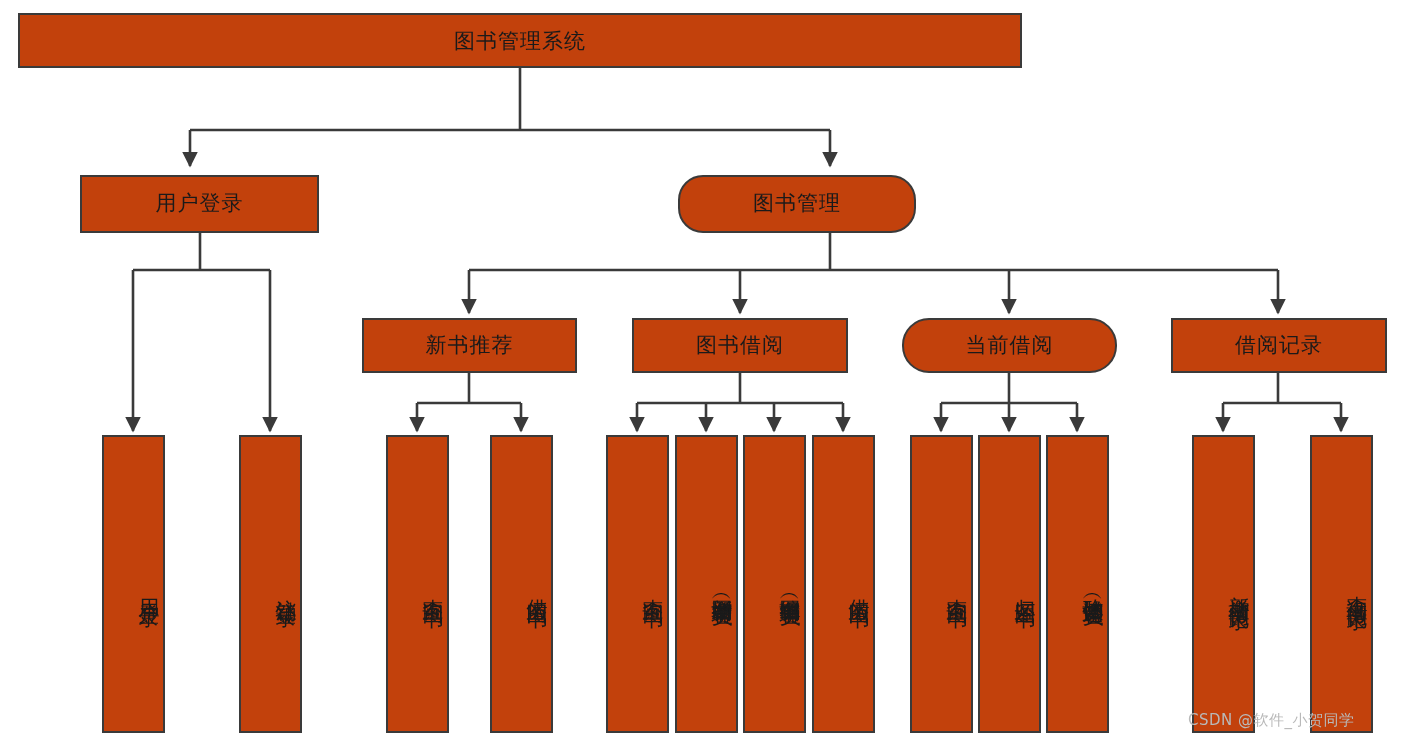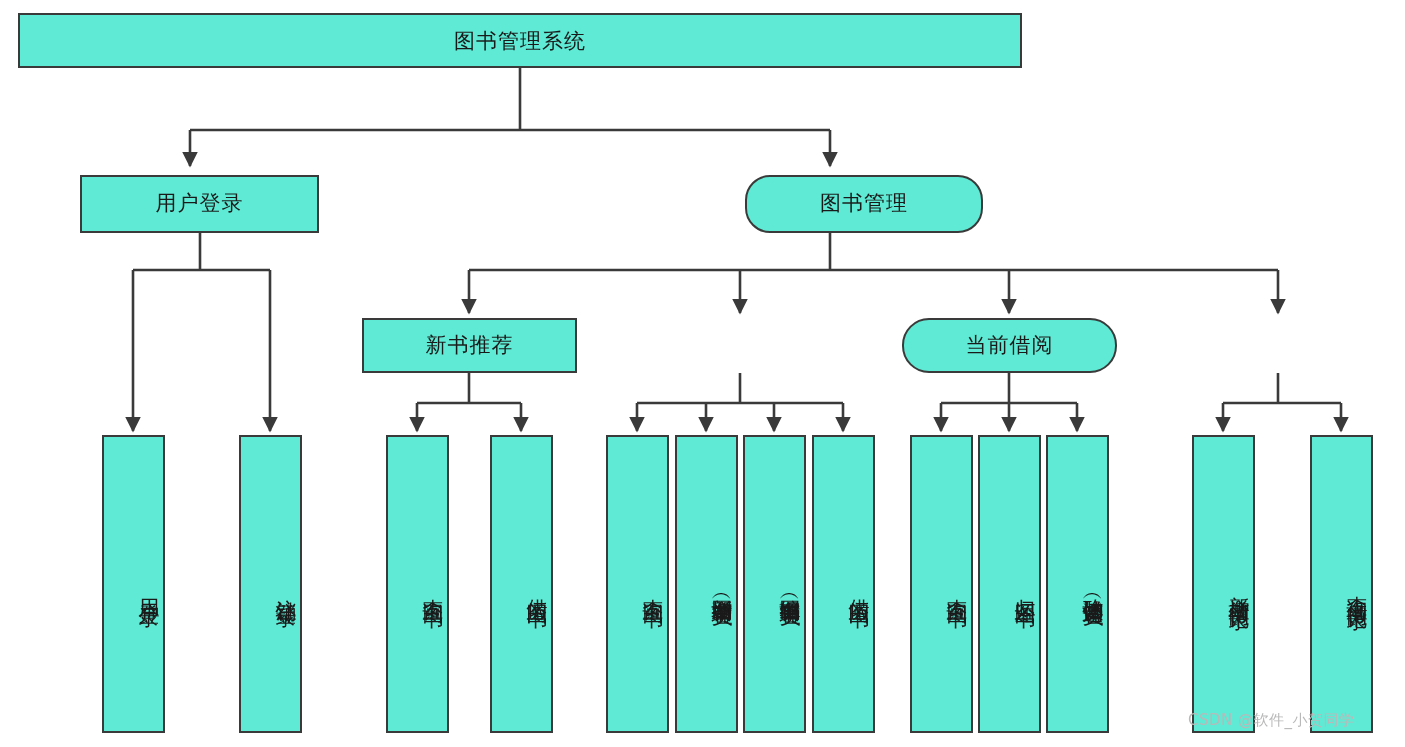--- a/index.html
+++ b/index.html
@@ -22,21 +22,21 @@
     position: absolute;
     left: 0;
     top: 0;
     width: 1405px;
     height: 747px;
     pointer-events: none;
   }
   .node {
     position: absolute;
     box-sizing: border-box;
-    background: #5eead4;
+    background: #c2410c;
     border: 2px solid #3a3a3a;
     display: flex;
     align-items: center;
     justify-content: center;
     color: #1a1a1a;
   }
   .node-h {
     font-size: 21px;
     line-height: 1.2;
     letter-spacing: 1px;
@@ -122,24 +122,26 @@
       <path d="M 1278 373 L 1278 403"></path>
       <path d="M 1223 403 L 1341 403"></path>
       <path d="M 1223 403 L 1223 431" marker-end="url(#arrow)"></path>
       <path d="M 1341 403 L 1341 431" marker-end="url(#arrow)"></path>
     </g>
   </svg>
 
   <div class="node node-root" style="left:18px; top:13px; width:1004px; height:55px;">图书管理系统</div>
 
   <div class="node node-h" style="left:80px; top:175px; width:239px; height:58px;">用户登录</div>
-  <div class="node node-h" style="left:745px; top:175px; width:238px; height:58px;border-radius:25px;">图书管理</div>
+  <div class="node node-h" style="left:678px; top:175px; width:238px; height:58px;border-radius:25px;">图书管理</div>
 
   <div class="node node-h" style="left:362px; top:318px; width:215px; height:55px;font-family:Liberation Serif, serif;">新书推荐</div>
+  <div class="node node-h" style="left:632px; top:318px; width:216px; height:55px;">图书借阅</div>
   <div class="node node-h" style="left:902px; top:318px; width:215px; height:55px;border-radius:27px;">当前借阅</div>
+  <div class="node node-h" style="left:1171px; top:318px; width:216px; height:55px;">借阅记录</div>
 
   <div class="node node-v" style="left:102px; top:435px; width:63px; height:298px;">用户登录</div>
   <div class="node node-v" style="left:239px; top:435px; width:63px; height:298px;">注销登录</div>
 
   <div class="node node-v" style="left:386px; top:435px; width:63px; height:298px;">查询图书</div>
   <div class="node node-v" style="left:490px; top:435px; width:63px; height:298px;">借阅图书</div>
 
   <div class="node node-v" style="left:606px; top:435px; width:63px; height:298px;">查询图书</div>
   <div class="node node-v tall" style="left:675px; top:435px; width:63px; height:298px;">新增图书（管理员）</div>
   <div class="node node-v tall" style="left:743px; top:435px; width:63px; height:298px;">编辑图书（管理员）</div>

